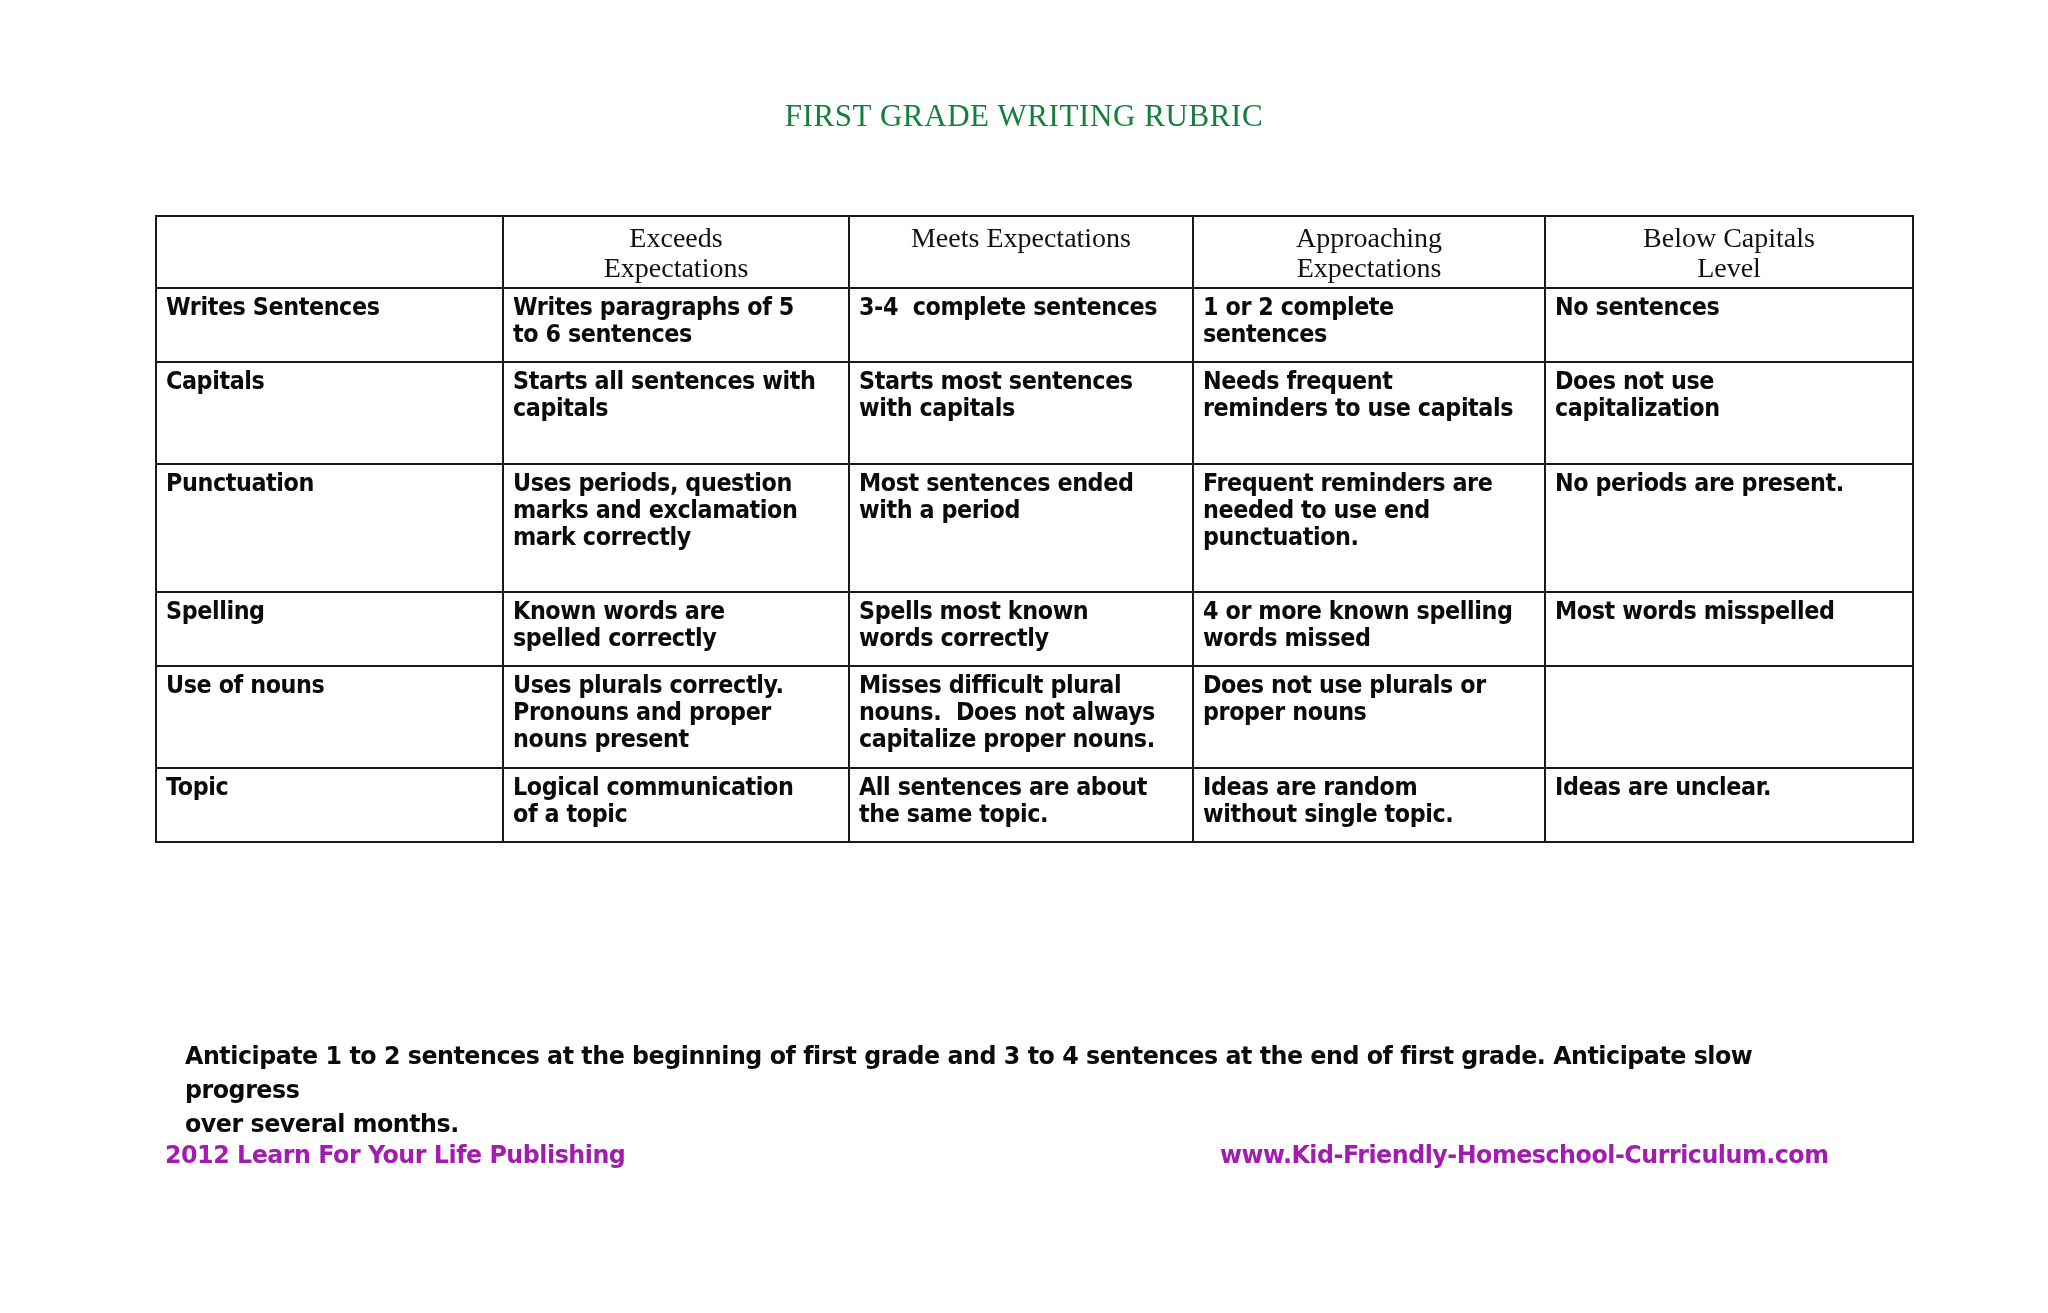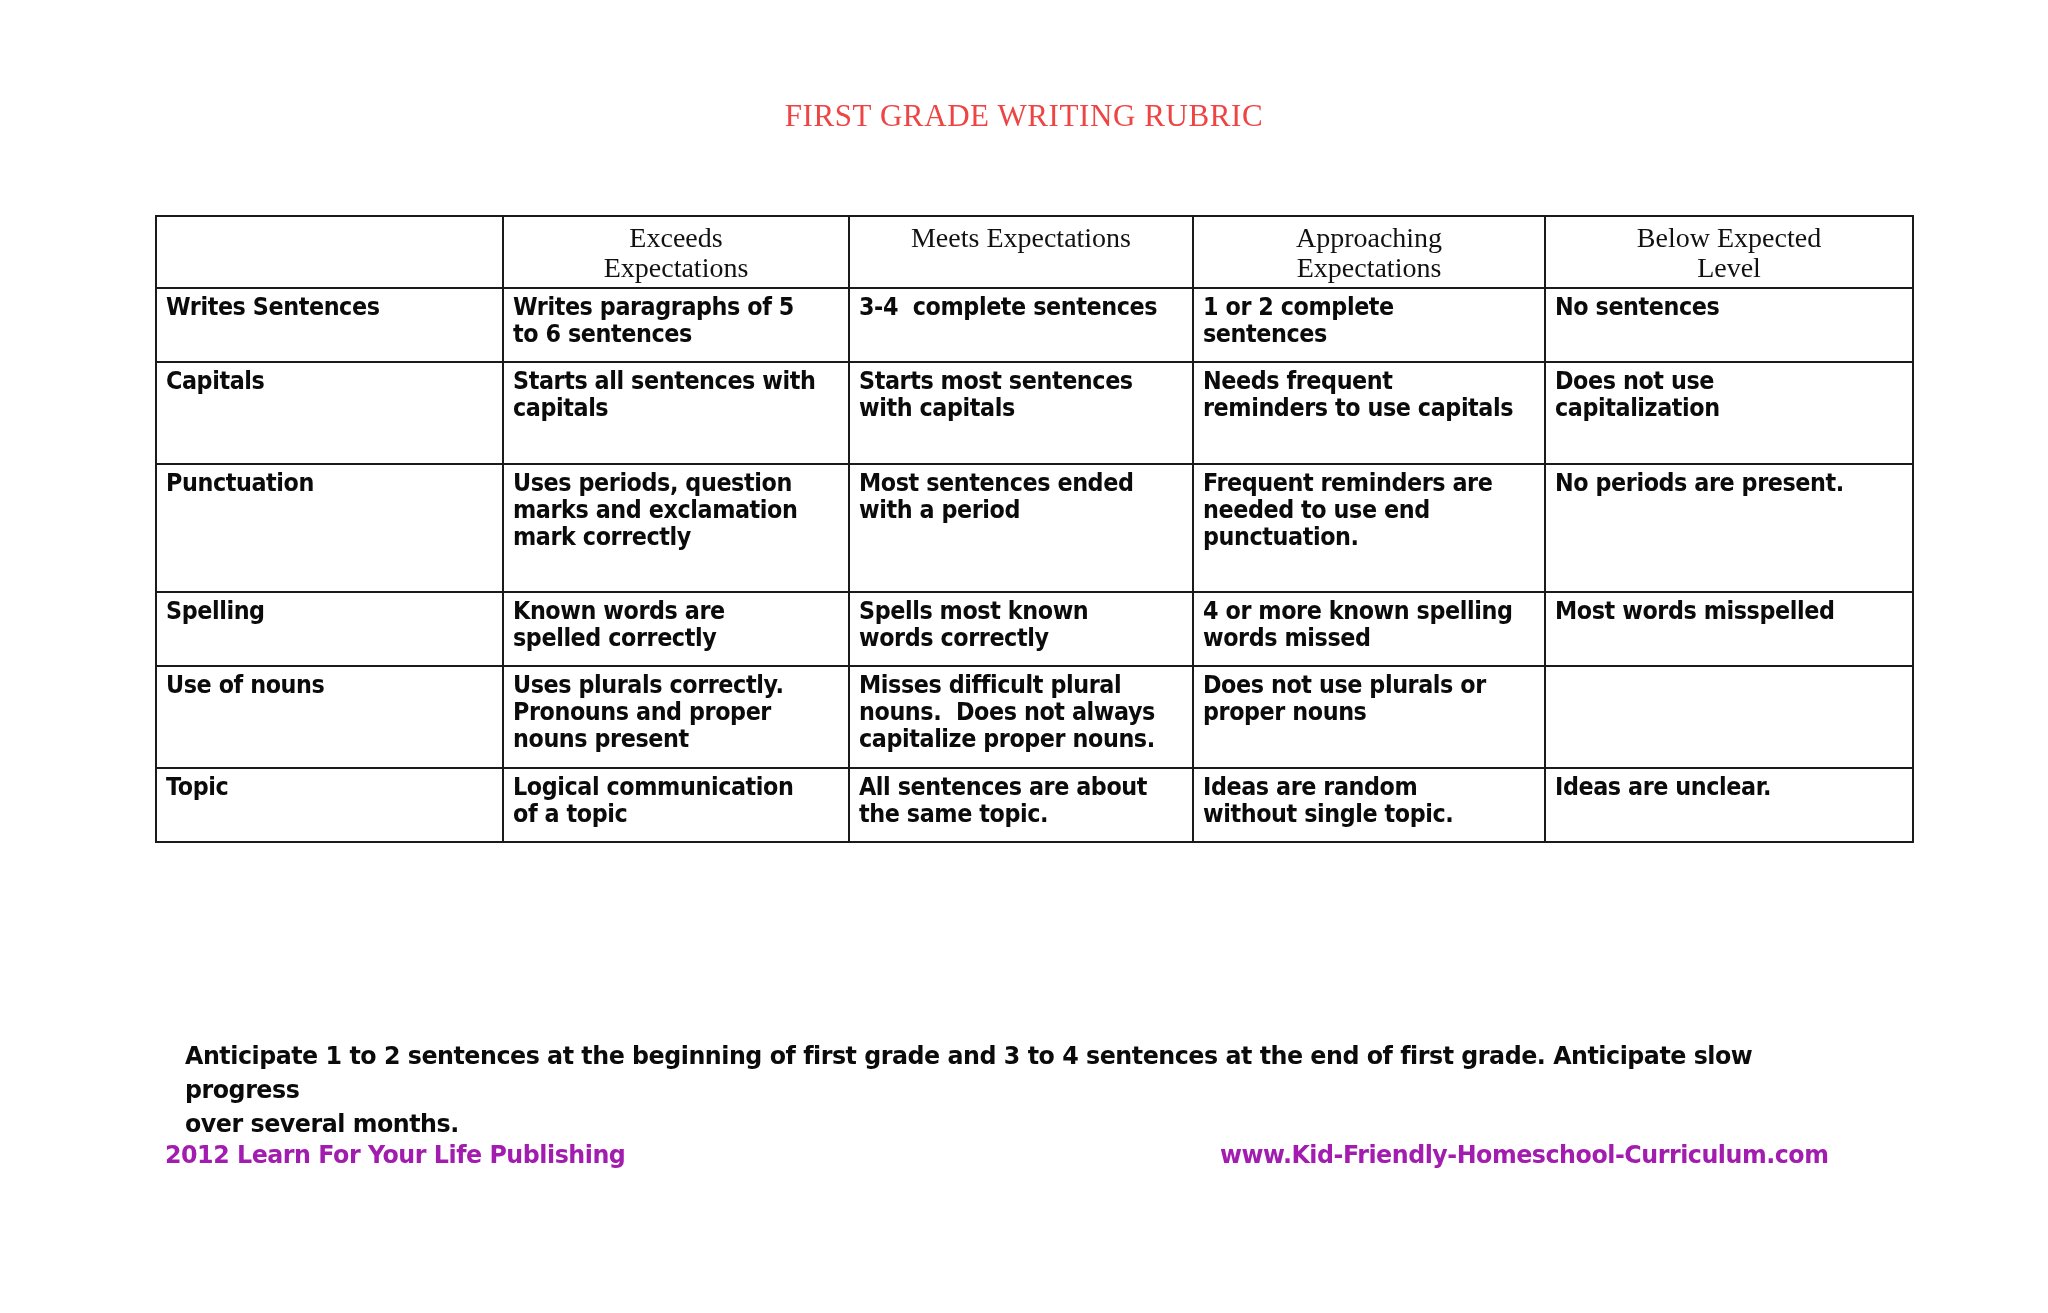--- a/index.html
+++ b/index.html
@@ -27,21 +27,21 @@
   
   .doc-title {
     position: absolute;
     left: 0;
     top: 98px;
     width: 2048px;
     text-align: center;
     font-family: "Liberation Serif", "DejaVu Serif", serif;
     font-size: 31px;
     letter-spacing: 0.6px;
-    color: #ef4444;
+    color: #15803d;
     white-space: nowrap;
   }
 
   
   .rubric-wrap {
     position: absolute;
     left: 155px;
     top: 215px;
     width: 1757px;
   }
@@ -165,21 +165,21 @@
         <col class="c-below">
       </colgroup>
       <thead>
         <tr>
           <th class="blank-head" style="white-space: pre-line;"></th>
           <th style="white-space: pre-line;">Exceeds
 Expectations</th>
           <th style="white-space: pre-line;">Meets Expectations</th>
           <th style="white-space: pre-line;">Approaching
 Expectations</th>
-          <th style="white-space: pre-line;">Below Expected
+          <th style="white-space: pre-line;">Below Capitals
 Level</th>
         </tr>
       </thead>
       <tbody>
         <tr class="r-writes">
           <td>
               <span class="cell-text">Writes Sentences</span>
             </td>
           <td>
               <span class="cell-text">Writes paragraphs of 5 to 6 sentences</span>

